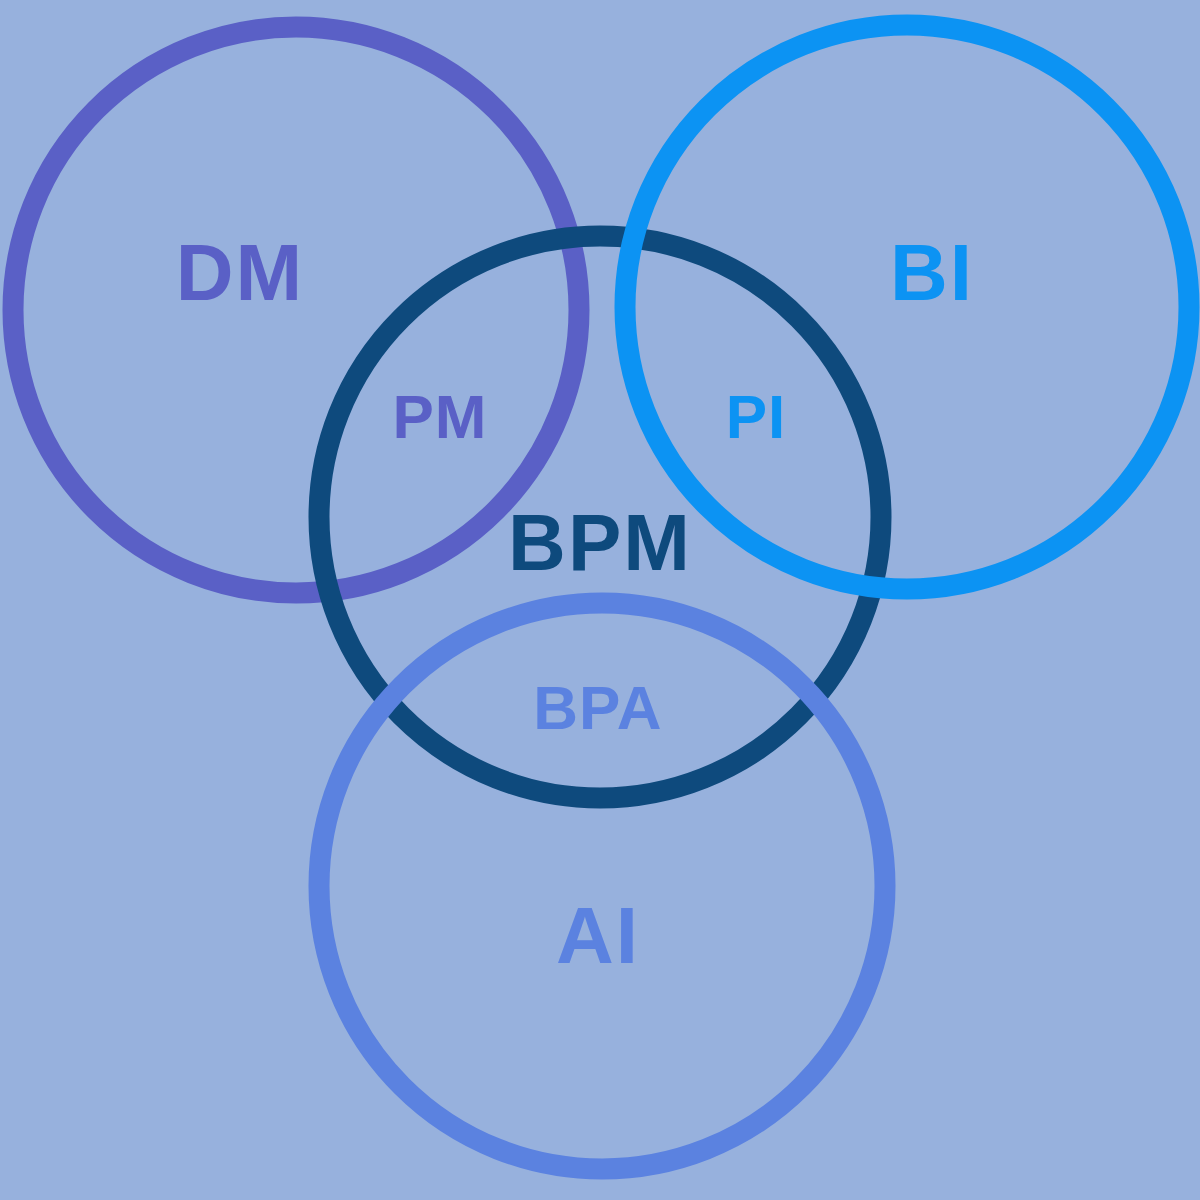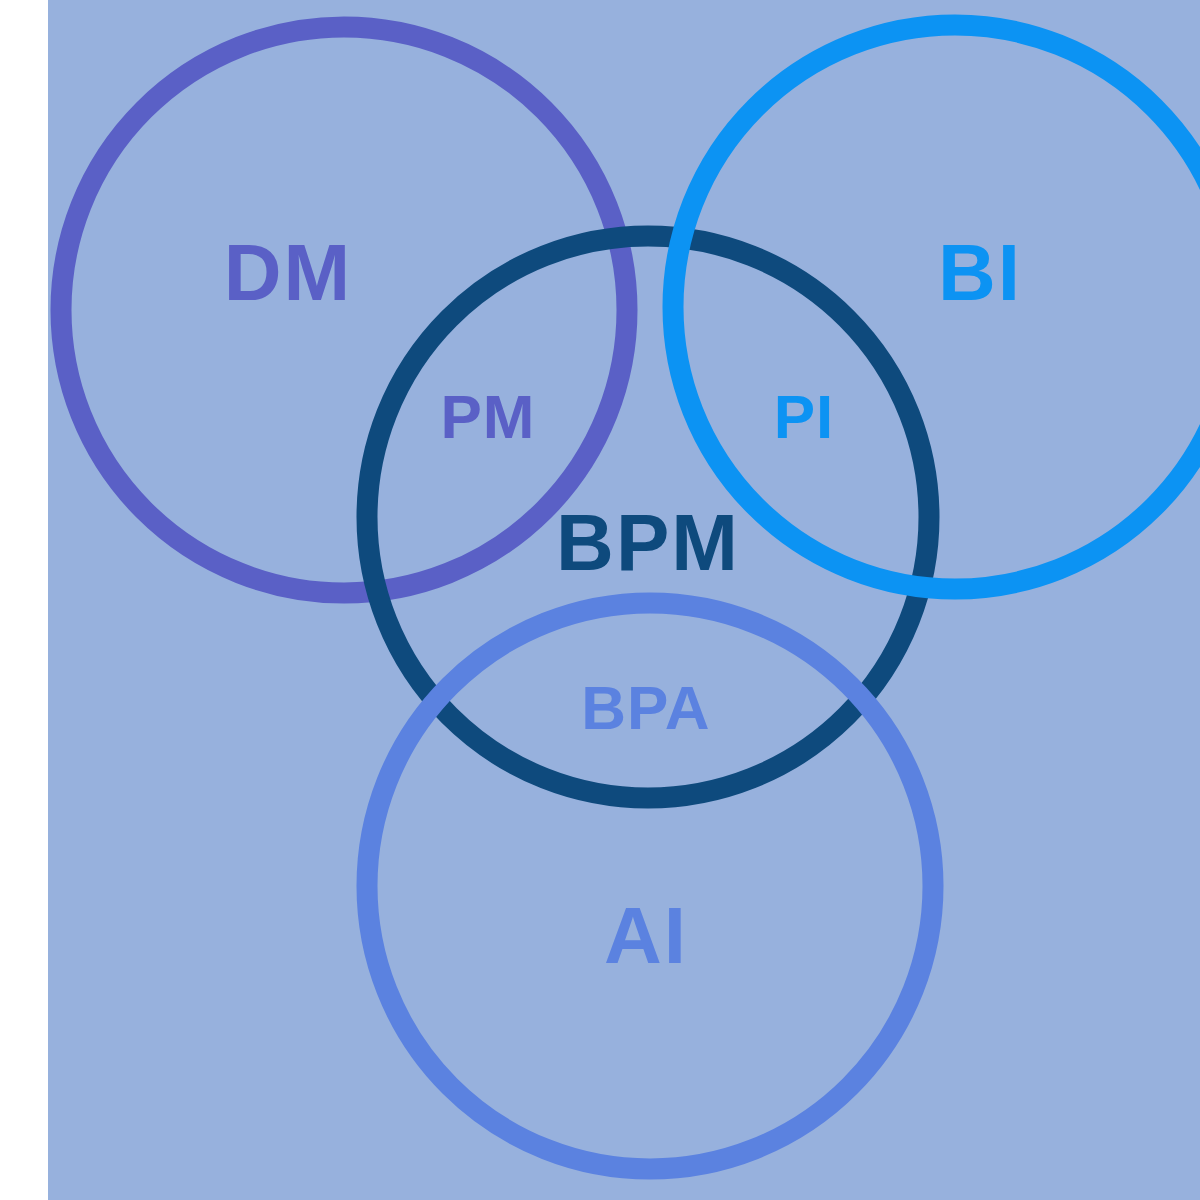--- a/index.html
+++ b/index.html
@@ -7,21 +7,20 @@
     padding: 0;
     width: 1200px;
     height: 1200px;
     overflow: hidden;
     font-family: "Liberation Sans", sans-serif;
   }
   .stage {
     position: relative;
     width: 972px;
     height: 1200px;
-    padding-left: 48px;
   }
   svg {
     display: block;
   }
   .venn-circle {
     fill: none;
     stroke-width: 21;
   }
   .venn-label {
     font-family: "Liberation Sans", sans-serif;

